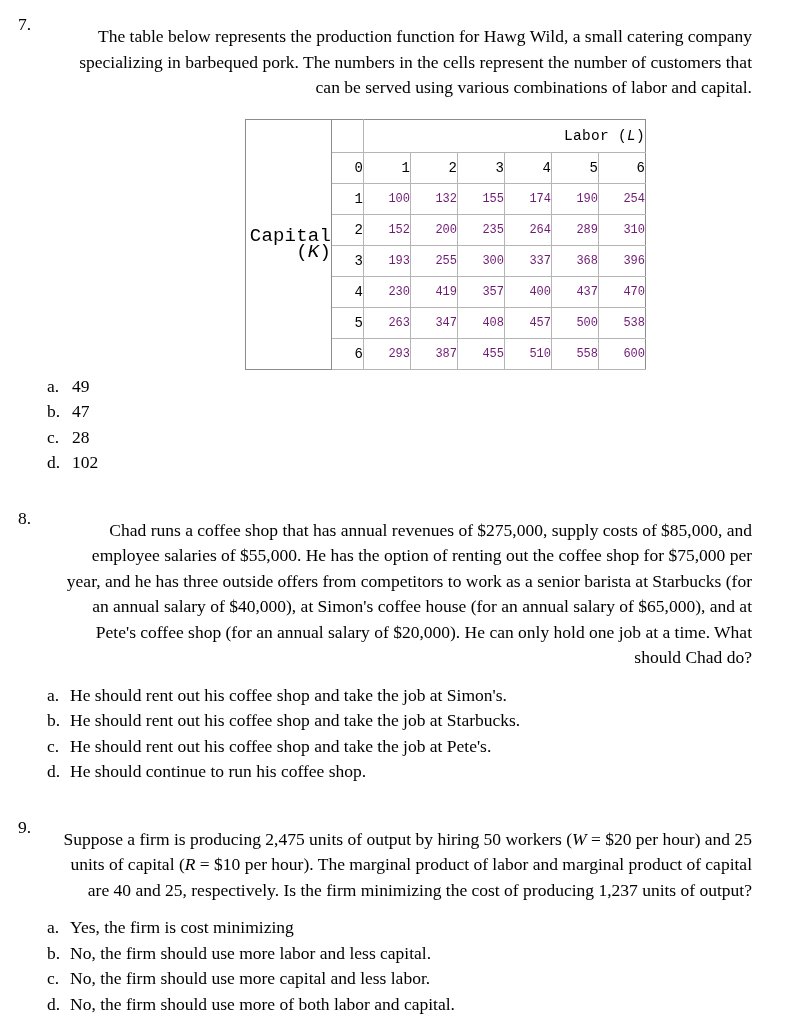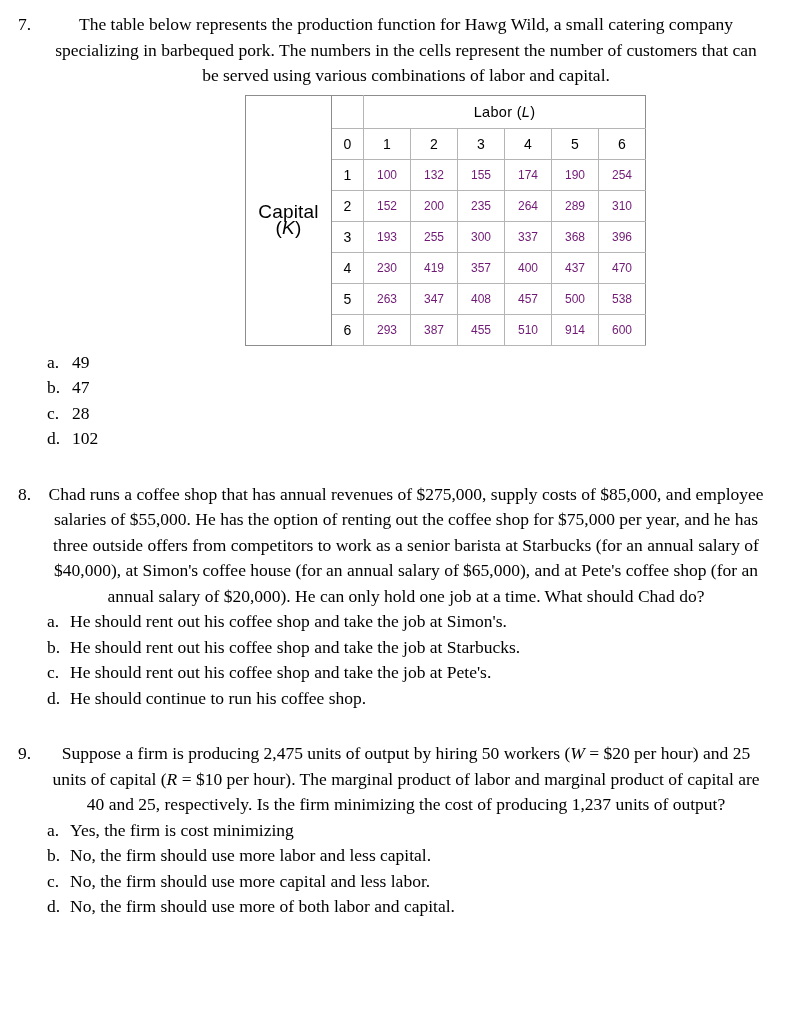--- a/index.html
+++ b/index.html
@@ -36,22 +36,22 @@
     line-height: 25.5px;
     text-align: left;
     padding-left: 0px;
   }
   .q-body {
     flex: 1 1 auto;
     font-size: 17.5px;
     line-height: 25.5px;
   }
   .q-body p {
-    margin: 0;
-    text-align: center;
+    margin: 12px;
+    text-align: right;
   }
   .para-indent {
     padding-left: 0px;
   }
 
   
   .options {
     margin: 0;
     padding: 0;
     list-style: none;
@@ -79,24 +79,25 @@
     padding-left: 227px;
   }
   table.prod {
     border-collapse: collapse;
     border: 1px solid #8d8d8d;
     font-family: "Liberation Sans", sans-serif;
     background: #ffffff;
   }
   table.prod td, table.prod th {
     border: 1px solid #b5b5b5;
-    text-align: center;
+    text-align: right;
     vertical-align: middle;
     padding: 0;
     font-weight: normal;
+    font-family: Liberation Mono, monospace;
   }
   
   table.prod { outline: none; }
 
   .cap-cell {
     width: 86px;
     font-weight: bold;
     font-size: 19px;
     line-height: 16px;
     letter-spacing: 0.2px;
@@ -230,21 +231,21 @@
           <td class="val">457</td>
           <td class="val">500</td>
           <td class="val edge-right">538</td>
         </tr>
         <tr>
           <td class="rowlabel edge-left">6</td>
           <td class="val">293</td>
           <td class="val">387</td>
           <td class="val">455</td>
           <td class="val">510</td>
-          <td class="val">914</td>
+          <td class="val">558</td>
           <td class="val edge-right">600</td>
         </tr>
       </tbody>
     </table>
   </div>
 
 
   <ul class="options">
     <li class="option">
       <span class="opt-marker">a.</span>

